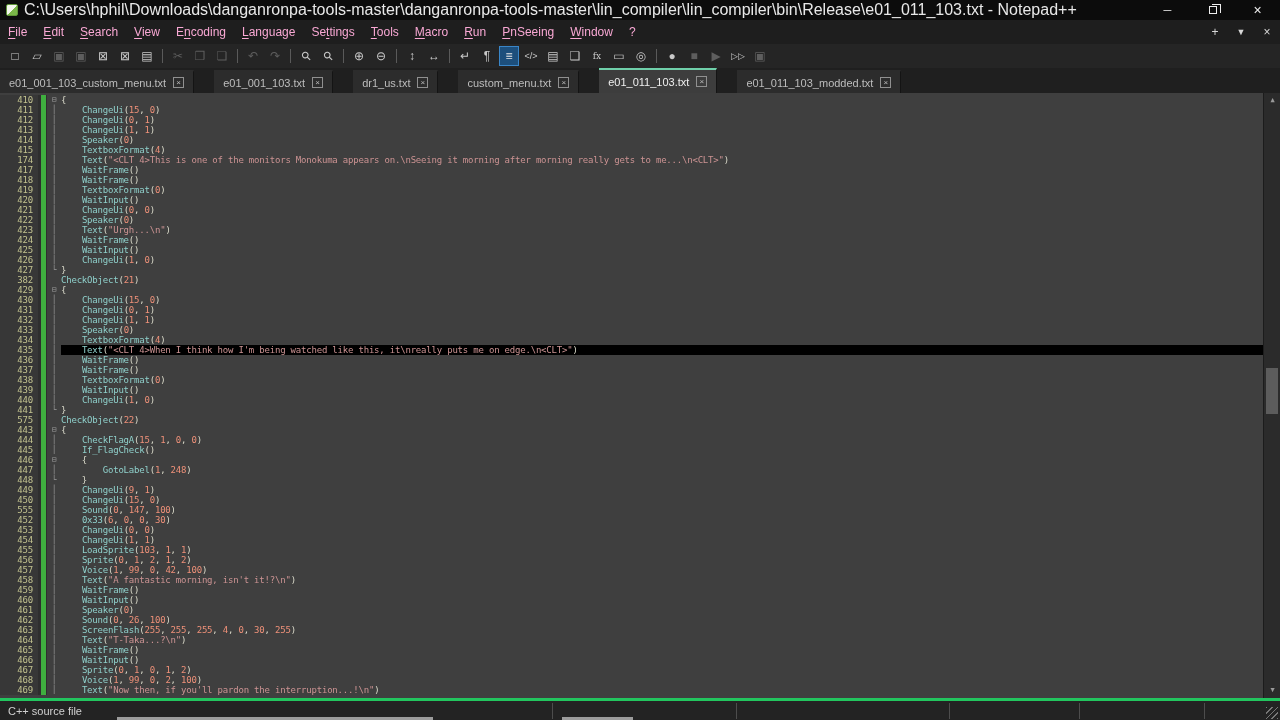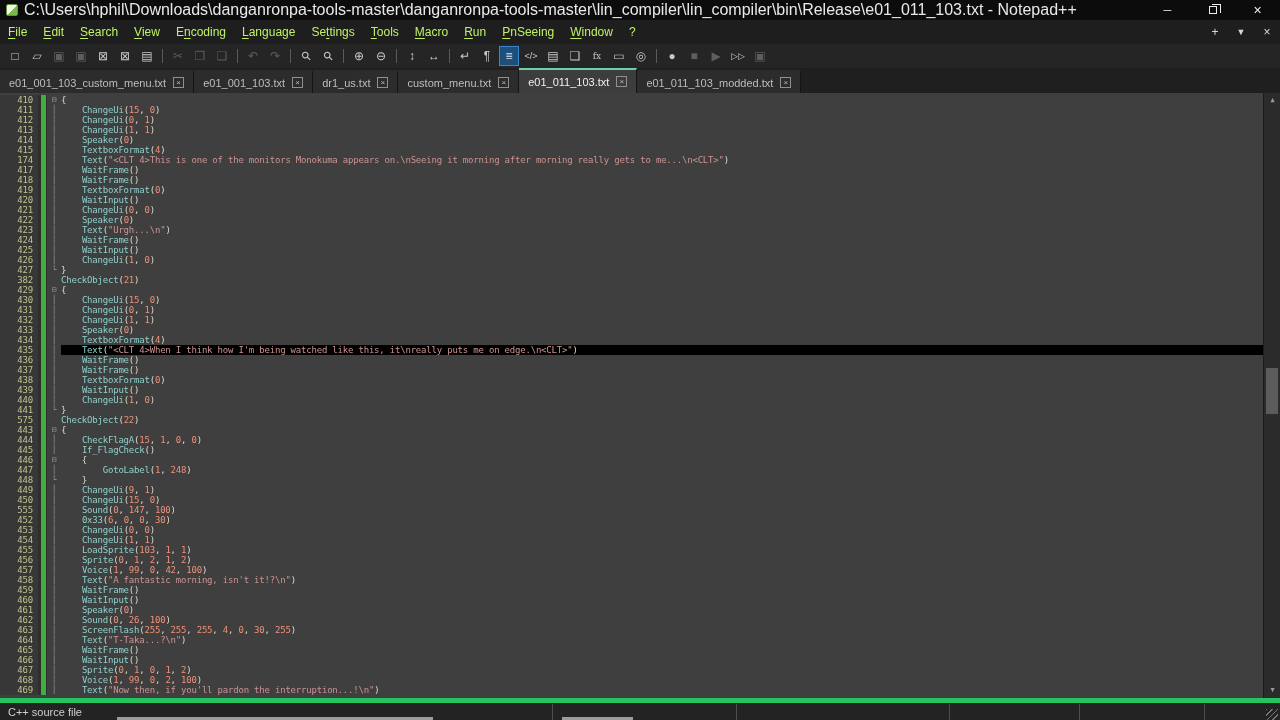--- a/index.html
+++ b/index.html
@@ -15,40 +15,40 @@
   .title-text { font-size:16px; color:#e8e8e8; white-space:nowrap; overflow:hidden; flex:1; }
   .win-btn { width:45px; height:20px; display:flex; align-items:center; justify-content:center;
              color:#eee; font-size:11px; }
   .win-btn.close { font-size:14px; }
   .restore-glyph { width:8px; height:8px; border:1px solid #eee; position:relative; }
   .restore-glyph::before { content:""; position:absolute; width:8px; height:8px;
              border:1px solid #eee; top:-3px; left:2px; border-bottom:none; border-left:none; }
 
   
   .menubar { height:24px; background:#1e1e1e; display:flex; align-items:center; flex:0 0 24px; }
-  .menu-item { padding:0 8px; font-size:12px; color:#bef264; height:24px; line-height:24px; white-space:pre; }
+  .menu-item { padding:0 8px; font-size:12px; color:#f9a8d4; height:24px; line-height:24px; white-space:pre; }
   .menu-item .mn { text-decoration:underline; text-underline-offset:2px; }
   .menu-spacer { flex:1; }
   .menu-extra { width:26px; text-align:center; font-size:12px; color:#d8d8d8; }
   .menu-extra.dd { font-size:9px; }
 
   
   .toolbar { height:24px; background:#252525; display:flex; align-items:center; flex:0 0 24px; padding-left:4px; }
   .tbtn { width:20px; height:20px; margin:0 1px; display:flex; align-items:center; justify-content:center;
           font-size:12px; color:#c8c8c8; border:1px solid transparent; }
   .tbtn .g { display:block; }
   .tbtn.small { font-size:9px; }
   .tbtn.disabled { color:#5e5e5e; }
   .tbtn.active { background:#1d4f7c; border:1px solid #3a86c8; color:#e6e6e6; }
   .tbtn.rot45 .g { transform:rotate(-45deg); }
   .tbtn.italic .g { font-family:"DejaVu Serif", serif; }
   .tsep { width:1px; height:14px; background:#5a5a5a; margin:0 4px; }
 
   
-  .tabbar { height:25px; background:#1f1f1f; display:flex; align-items:flex-end; flex:0 0 25px; }
+  .tabbar { height:25px; background:#1f1f1f; display:flex; align-items:flex-end; flex:0 0 25px;gap:20px; }
   .tab { height:23px; display:flex; align-items:center; padding:0 9px; background:#2c2c2c;
          border-right:1px solid #141414; border-top:2px solid transparent; font-size:11px; color:#bdbdbd; }
   .tab.active { background:#3d3d3d; color:#efefef; border-top:2px solid var(--accent); height:25px; }
   .tab-close { width:11px; height:11px; border:1px solid #909090; margin-left:7px; font-size:8px;
                line-height:9px; text-align:center; color:#bdbdbd; }
 
   
   .editor { flex:1; background:var(--editor-bg); position:relative; overflow:hidden;
             font-family:"DejaVu Sans Mono","Liberation Mono",monospace; }
   .code-pane { position:absolute; left:0; top:2px; right:17px; }
@@ -66,21 +66,21 @@
 
   
   .vscroll { position:absolute; right:0; top:0; bottom:0; width:17px; background:#2b2b2b;
              border-left:1px solid #1c1c1c; }
   .varrow { position:absolute; left:0; width:17px; height:15px; text-align:center;
             font-size:7px; color:#9a9a9a; line-height:15px; }
   .varrow.up { top:0; } .varrow.down { bottom:0; }
   .vthumb { position:absolute; left:2px; right:2px; top:275px; height:46px; background:#5c5c5c; }
 
   
-  .statusbar { height:22px; background:#232323; border-top:5px solid #22c55e; display:flex;
+  .statusbar { height:22px; background:#232323; border-top:3px solid #22c55e; display:flex;
                align-items:center; font-size:11px; color:#d0d0d0; flex:0 0 22px; }
   .st-left { flex:1; padding-left:8px; }
   .st-seg { border-left:1px solid #4d4d4d; height:16px; line-height:16px; padding:0 12px; white-space:pre; }
   .st-seg span { margin-right:18px; }
   .st-seg span:last-child { margin-right:0; }
   .grip { width:12px; height:12px; margin:6px 2px 0 0; align-self:flex-start;
           background:repeating-linear-gradient(135deg,#777 0 1px,transparent 1px 4px); }
 
   .peek { position:absolute; bottom:0; height:3px; background:#9c9c9c; }
 </style>

